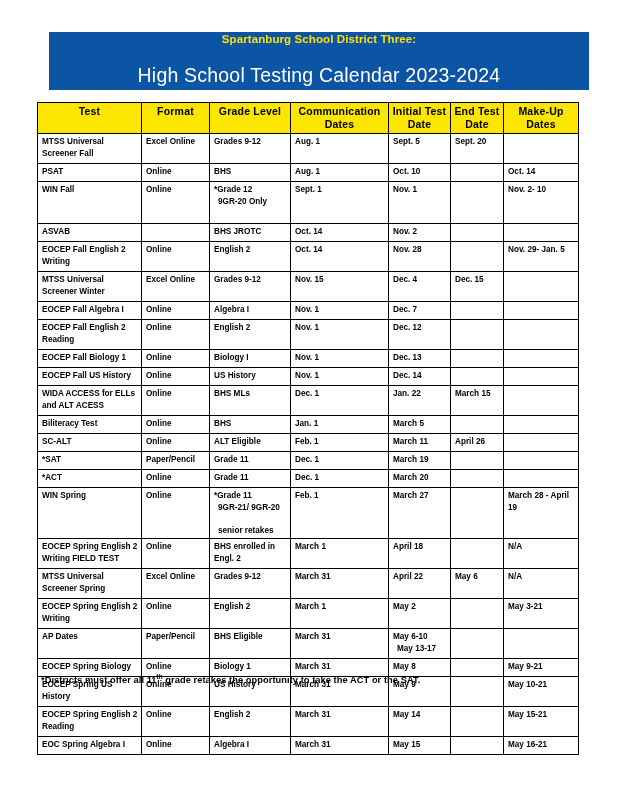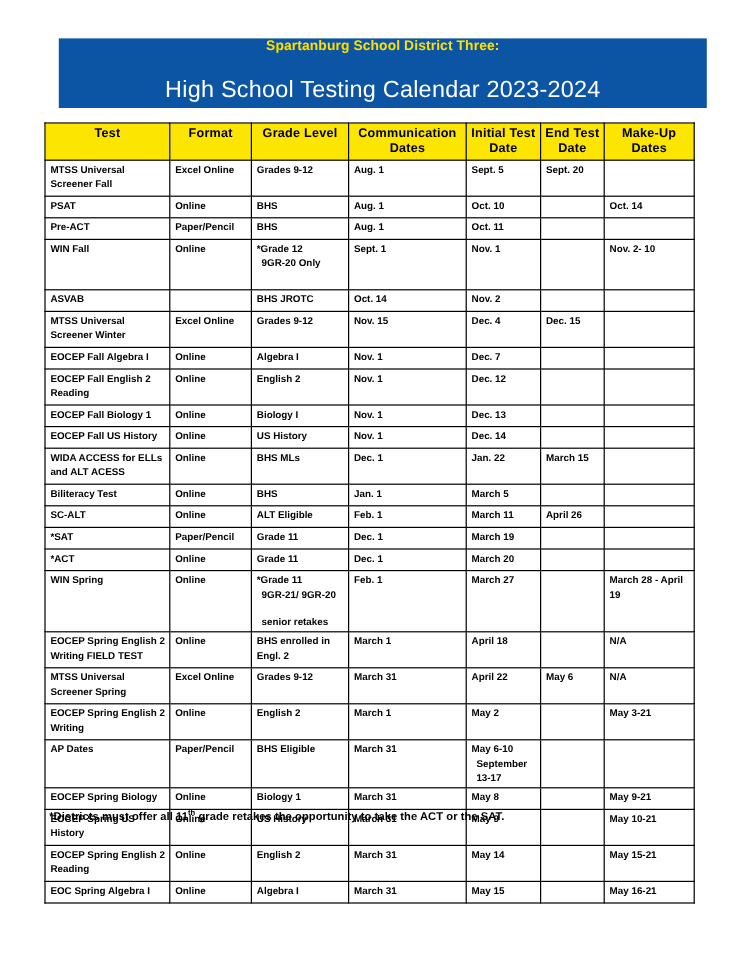--- a/index.html
+++ b/index.html
@@ -157,46 +157,46 @@
         </tr>
         <tr class="h1">
           <td>PSAT</td>
           <td>Online</td>
           <td>BHS</td>
           <td>Aug. 1</td>
           <td>Oct. 10</td>
           <td></td>
           <td>Oct. 14</td>
         </tr>
-        <tr class="h1">
-          <td>Pre-ACT</td>
-          <td>Paper/Pencil</td>
-          <td>BHS</td>
-          <td>Aug. 1</td>
-          <td>Oct. 11</td>
-          <td></td>
-          <td></td>
-        </tr>
         <tr class="h3">
           <td>WIN Fall</td>
           <td>Online</td>
           <td><span>*Grade 12</span><br><span class="indent">9GR-20 Only</span></td>
           <td>Sept. 1</td>
           <td>Nov. 1</td>
           <td></td>
           <td>Nov. 2- 10</td>
         </tr>
         <tr class="h1">
           <td>ASVAB</td>
           <td></td>
           <td>BHS JROTC</td>
           <td>Oct. 14</td>
           <td>Nov. 2</td>
           <td></td>
           <td></td>
+        </tr>
+        <tr class="h2">
+          <td>EOCEP Fall English 2 Writing</td>
+          <td>Online</td>
+          <td>English 2</td>
+          <td>Oct. 14</td>
+          <td>Nov. 28</td>
+          <td></td>
+          <td>Nov. 29- Jan. 5</td>
         </tr>
         <tr class="h2">
           <td>MTSS Universal Screener Winter</td>
           <td>Excel Online</td>
           <td>Grades 9-12</td>
           <td>Nov. 15</td>
           <td>Dec. 4</td>
           <td>Dec. 15</td>
           <td></td>
         </tr>
@@ -315,21 +315,21 @@
           <td>March 1</td>
           <td>May 2</td>
           <td></td>
           <td>May 3-21</td>
         </tr>
         <tr class="h2">
           <td>AP Dates</td>
           <td>Paper/Pencil</td>
           <td>BHS Eligible</td>
           <td>March 31</td>
-          <td><span>May 6-10</span><br><span class="indent">September 13-17</span></td>
+          <td><span>May 6-10</span><br><span class="indent">May 13-17</span></td>
           <td></td>
           <td></td>
         </tr>
         <tr class="h1">
           <td>EOCEP Spring Biology</td>
           <td>Online</td>
           <td>Biology 1</td>
           <td>March 31</td>
           <td>May 8</td>
           <td></td>

